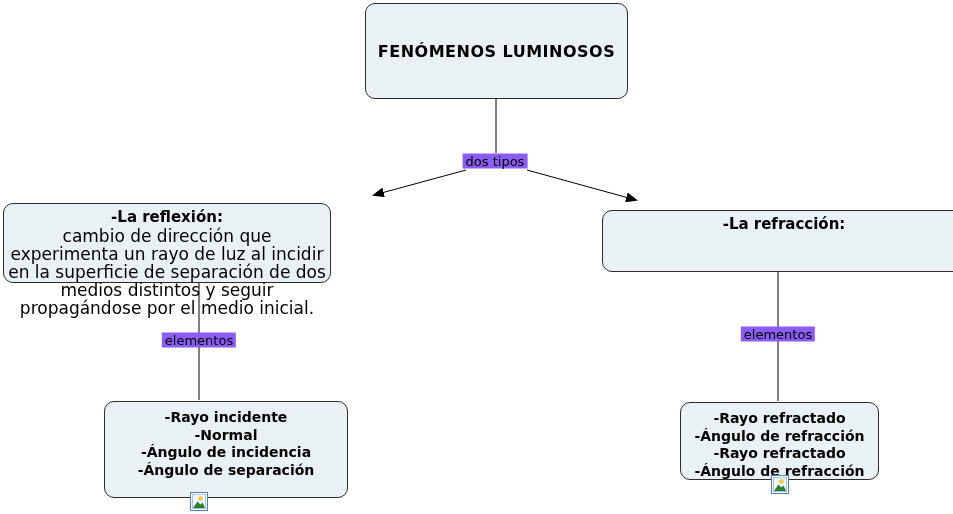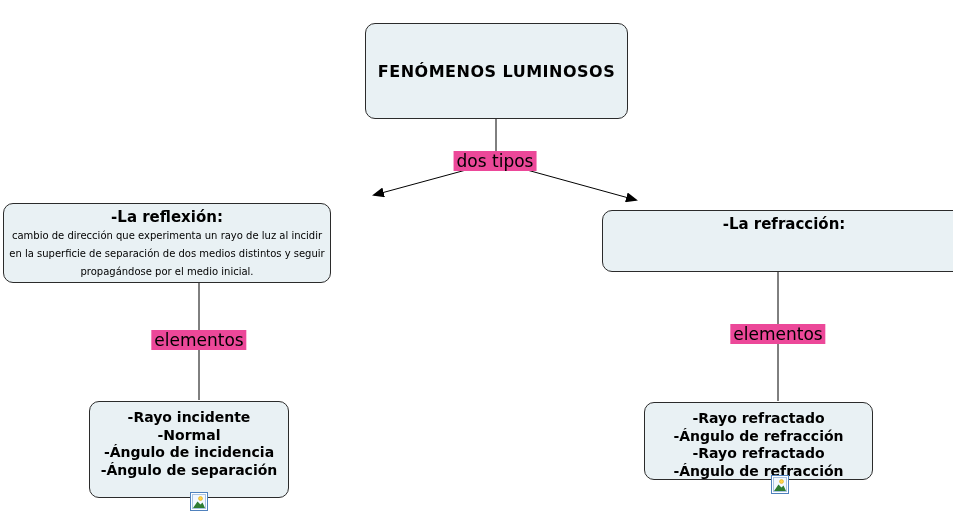--- a/index.html
+++ b/index.html
@@ -27,34 +27,34 @@
     z-index:2;
     text-align:center;
   }
   .node-title{
     font-weight:bold;
     font-size:16px;
     letter-spacing:0.5px;
   }
   #root-node{
     left:365px;top:3px;width:263px;height:96px;
-    display:flex;align-items:center;justify-content:center;margin-top:20px;
+    display:flex;align-items:center;justify-content:center;
   }
   #reflection-node{left:3px;top:203px;width:328px;height:80px;padding:3px 2px;}
   #refraction-node{left:602px;top:210px;width:364px;height:62px;padding:3px 4px;}
   .node-heading{font-weight:bold;font-size:15px;line-height:20px;}
-  .node-body{font-size:10px;line-height:18px;text-align:center;}
-  #reflection-elements-node{left:89px;top:401px;width:200px;height:97px;padding-top:7px;}
-  #refraction-elements-node{left:644px;top:402px;width:229px;height:78px;padding-top:7px;}
+  .node-body{font-size:17px;line-height:18px;text-align:center;}
+  #reflection-elements-node{left:104px;top:401px;width:244px;height:97px;padding-top:7px;}
+  #refraction-elements-node{left:680px;top:402px;width:199px;height:78px;padding-top:7px;}
   .element-line{font-weight:bold;font-size:14px;line-height:17.5px;white-space:nowrap;}
   .link-label{
     position:absolute;
     transform:translate(-50%,-50%);
-    background:#ec4899;
-    font-size:17px;
+    background:#8b5cf6;
+    font-size:13px;
     padding:0 3px;
     z-index:3;
     white-space:nowrap;
   }
   #types-label{left:495px;top:161px;}
   #reflection-elements-label{left:199px;top:340px;}
   #refraction-elements-label{left:778px;top:334px;}
   .img-icon{
     position:absolute;
     width:18px;height:19px;

